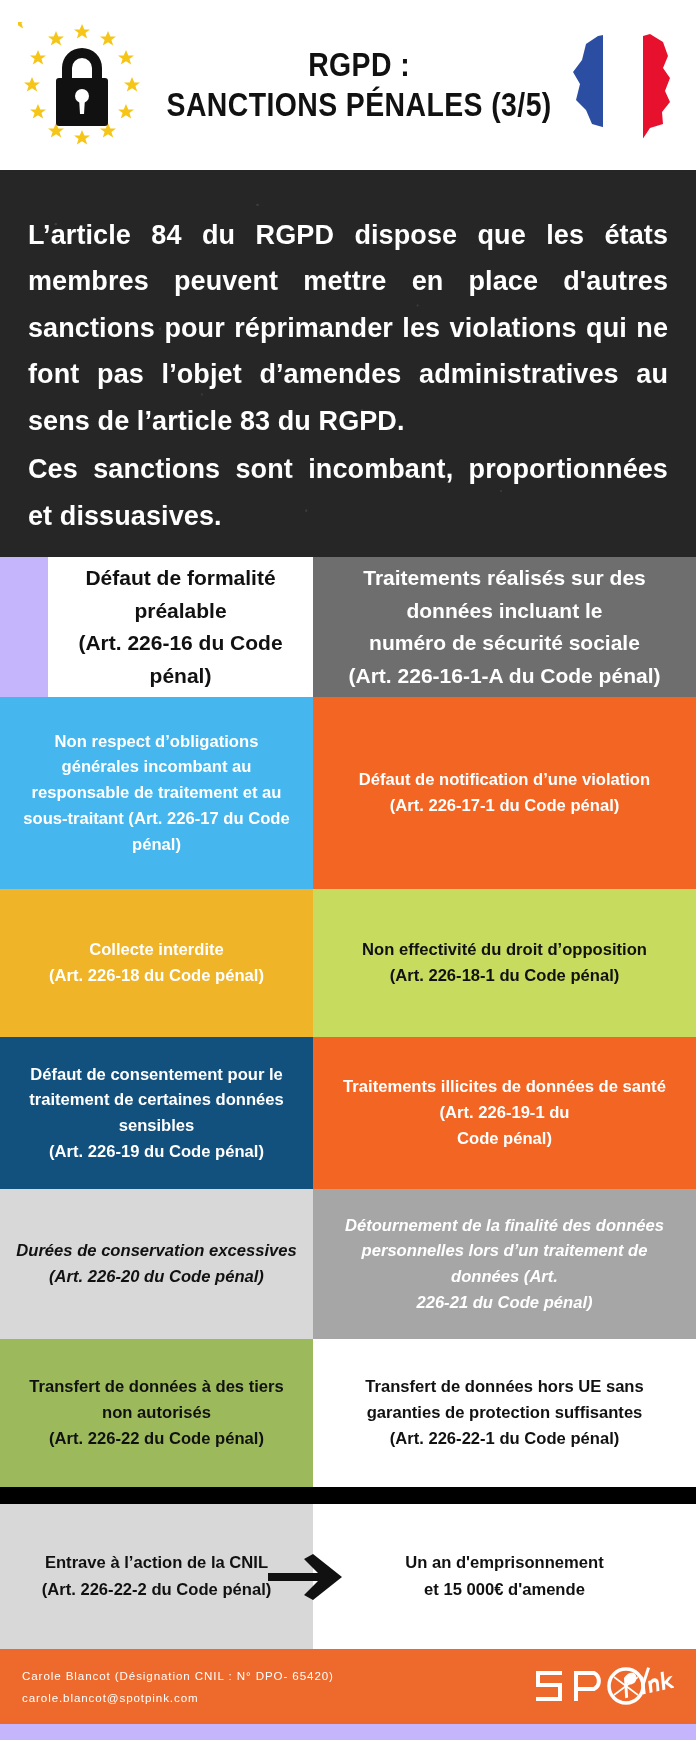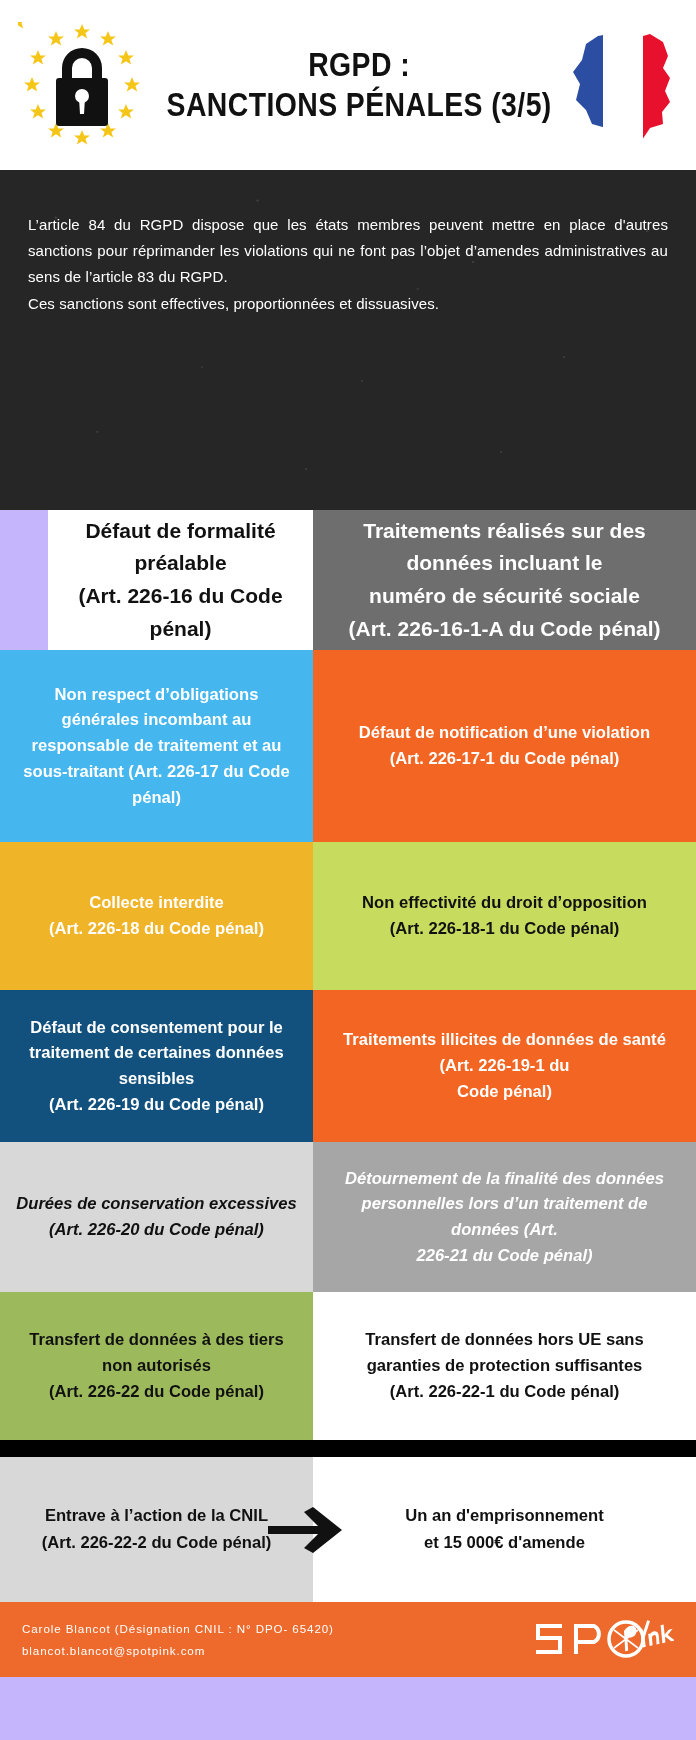--- a/index.html
+++ b/index.html
@@ -78,25 +78,25 @@
       radial-gradient(circle at 14% 77%, rgba(255,255,255,.08) 0 1px, transparent 1.4px),
       radial-gradient(circle at 44% 88%, rgba(255,255,255,.09) 0 1px, transparent 1.4px),
       radial-gradient(circle at 72% 83%, rgba(255,255,255,.08) 0 1px, transparent 1.4px),
       radial-gradient(circle at 60% 35%, rgba(255,255,255,.07) 0 1px, transparent 1.4px),
       radial-gradient(circle at 29% 58%, rgba(255,255,255,.07) 0 1px, transparent 1.4px);
     pointer-events: none;
   }
   .intro p {
     position: relative;
     color: #ffffff;
-    font-size: 15px;
+    font-size: 27px;
     line-height: 1.72;
     text-align: justify;
     text-justify: inter-word;
-    font-weight: 400;
+    font-weight: 700;
     letter-spacing: 0.1px;
   }
   .intro p + p { margin-top: 2px; }
 
   
   .ribbon-wrap {
     position: relative;
     background: #262626;
     padding: 6px 26px 22px 26px;
   }
@@ -274,21 +274,21 @@
           <rect x="0" y="0" width="39" height="115" fill="#2B4EA2"></rect>
           <rect x="39" y="0" width="40" height="115" fill="#FFFFFF"></rect>
           <rect x="79" y="0" width="39" height="115" fill="#E8112D"></rect>
         </g>
       </svg>
     </div>
   </div>
 
   <div class="intro" style="background: rgb(38, 38, 38);">
     <p>L’article 84 du RGPD dispose que les états membres peuvent mettre en place d'autres sanctions pour réprimander les violations qui ne font pas l’objet d’amendes administratives au sens de l’article 83 du RGPD.</p>
-    <p>Ces sanctions sont effectives, proportionnées et dissuasives.</p>
+    <p>Ces sanctions sont incombant, proportionnées et dissuasives.</p>
   </div>
 
 
   <div class="grid">
 
     <div class="cell row-h1 r1" style="background: rgb(255, 255, 255); color: rgb(17, 17, 17); margin-left: 48px;">
       <span class="cell-text">Défaut de formalité préalable<br>(Art. 226-16 du Code pénal)</span>
     </div>
     <div class="cell row-h1 r1" style="background: rgb(110, 110, 110); color: rgb(255, 255, 255);">
       <span class="cell-text">Traitements réalisés sur des données incluant le<br>numéro de sécurité sociale<br>(Art. 226-16-1-A du Code pénal)</span>
@@ -342,21 +342,21 @@
     <div class="arrow">
       <svg viewBox="0 0 74 46" width="74" height="46" aria-hidden="true">
         <path d="M0 19 L50 19 L50 19 L36 5 L45 0 L74 23 L45 46 L36 41 L50 27 L0 27 Z" fill="#111111"></path>
       </svg>
     </div>
   </div>
 
   <div class="footer" style="background: rgb(237, 106, 44);">
     <div class="footer-text">
       <div>Carole Blancot (Désignation CNIL : N° DPO- 65420)</div>
-      <div>blancot.blancot@spotpink.com</div>
+      <div>carole.blancot@spotpink.com</div>
     </div>
     <div class="footer-logo">
       <svg viewBox="0 0 148 52" width="148" height="52" aria-hidden="true">
         <g fill="none" stroke="#ffffff" stroke-width="4">
           <path d="M36 12 L12 12 L12 24 L34 24 L34 38 L10 38"></path>
           <path d="M50 40 L50 12 L68 12 A9 9 0 0 1 68 28 L50 28"></path>
         </g>
         <circle cx="100" cy="25" r="17" fill="none" stroke="#ffffff" stroke-width="3.5"></circle>
         <path d="M88 16 Q100 25 112 34 M88 34 Q100 25 112 16" stroke="#ffffff" stroke-width="1.6" fill="none"></path>
         <g fill="#ffffff" transform="translate(92,8) rotate(-12)">

